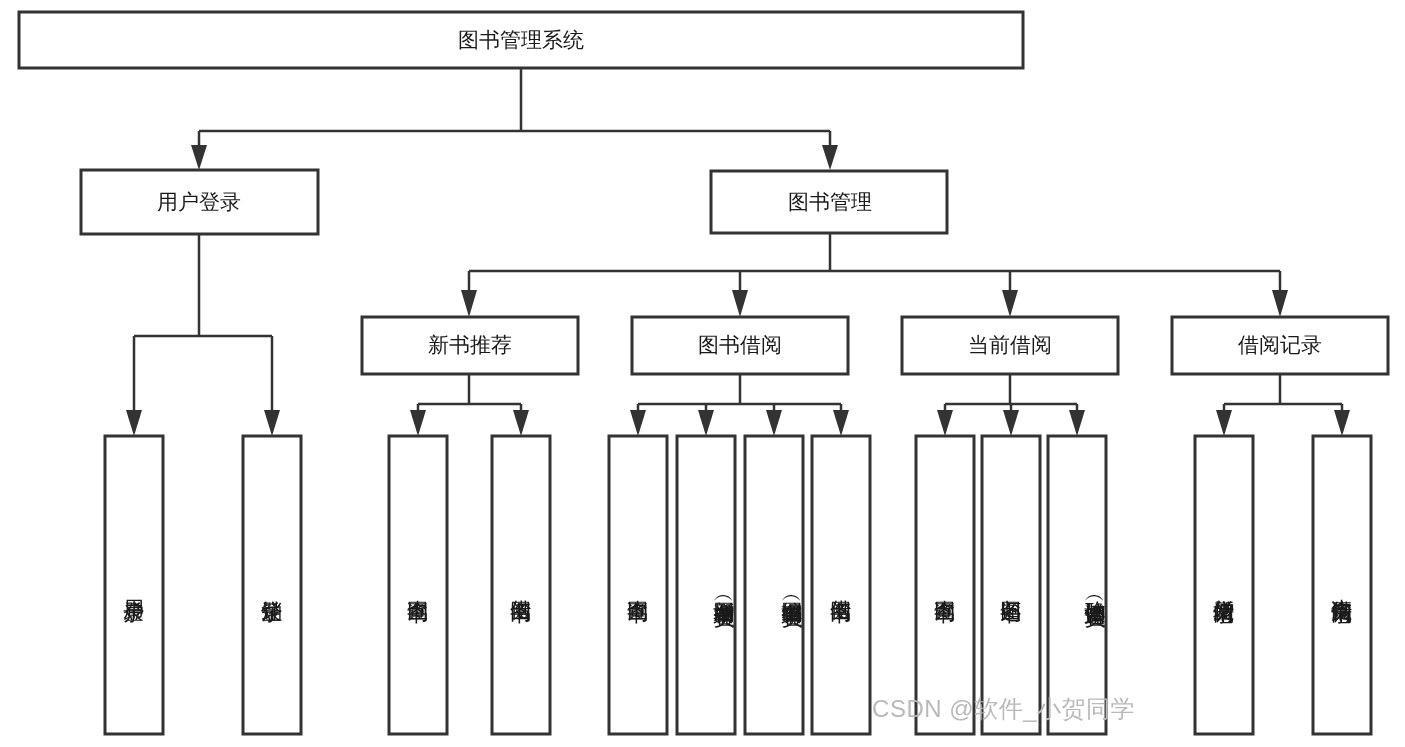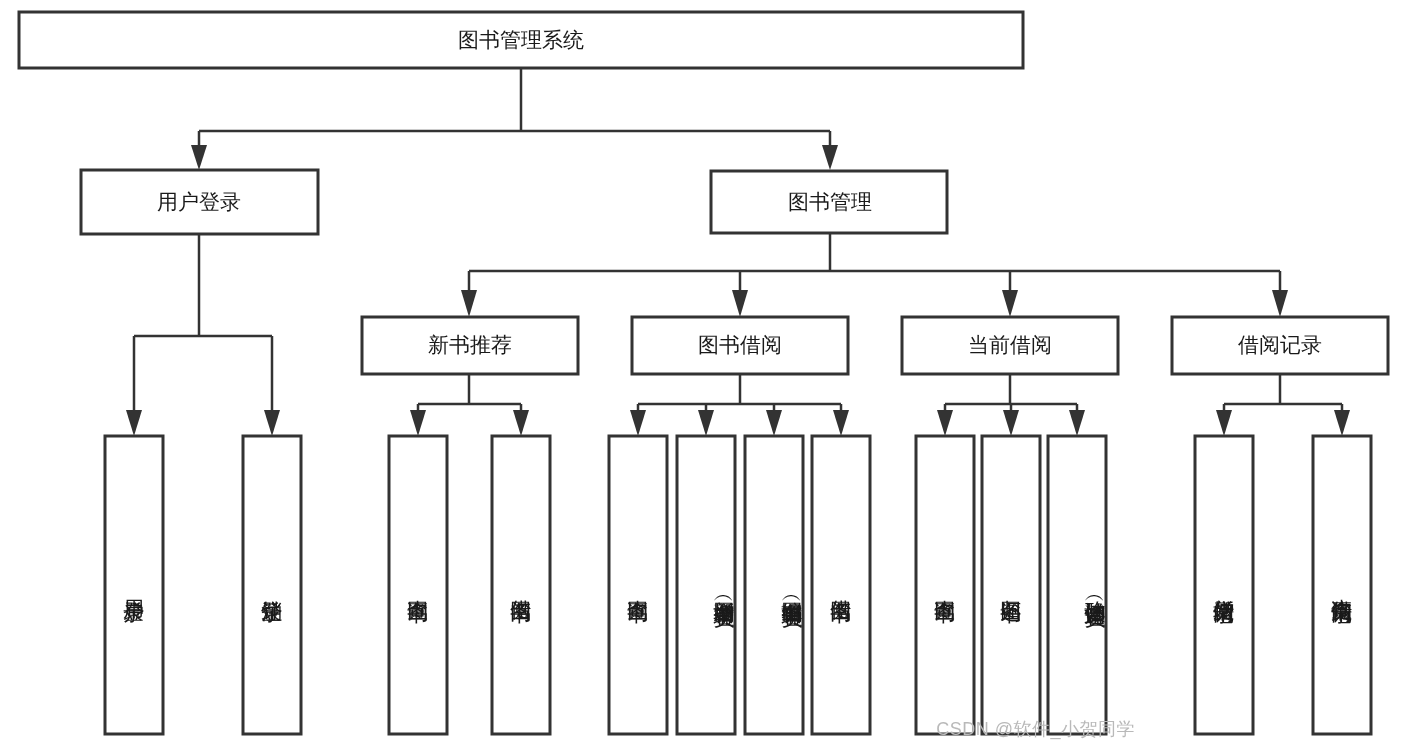--- a/index.html
+++ b/index.html
@@ -59,23 +59,23 @@
     display: flex;
     align-items: center;
     justify-content: center;
     text-align: center;
     white-space: nowrap;
     pointer-events: none;
   }
   .watermark {
     position: absolute;
     right: 8px;
-    bottom: 6px;
-    font-family: "Liberation Sans", "DejaVu Sans", sans-serif;
-    font-size: 18px;
+    bottom: 22px;
+    font-family: "Liberation Sans", "DejaVu Sans", sans-serif;
+    font-size: 24px;
     color: #b9b9b9;
     white-space: nowrap;
     letter-spacing: 0.5px;
   }
 </style>
 </head>
 <body>
 
 <div id="diagram-root">
 

